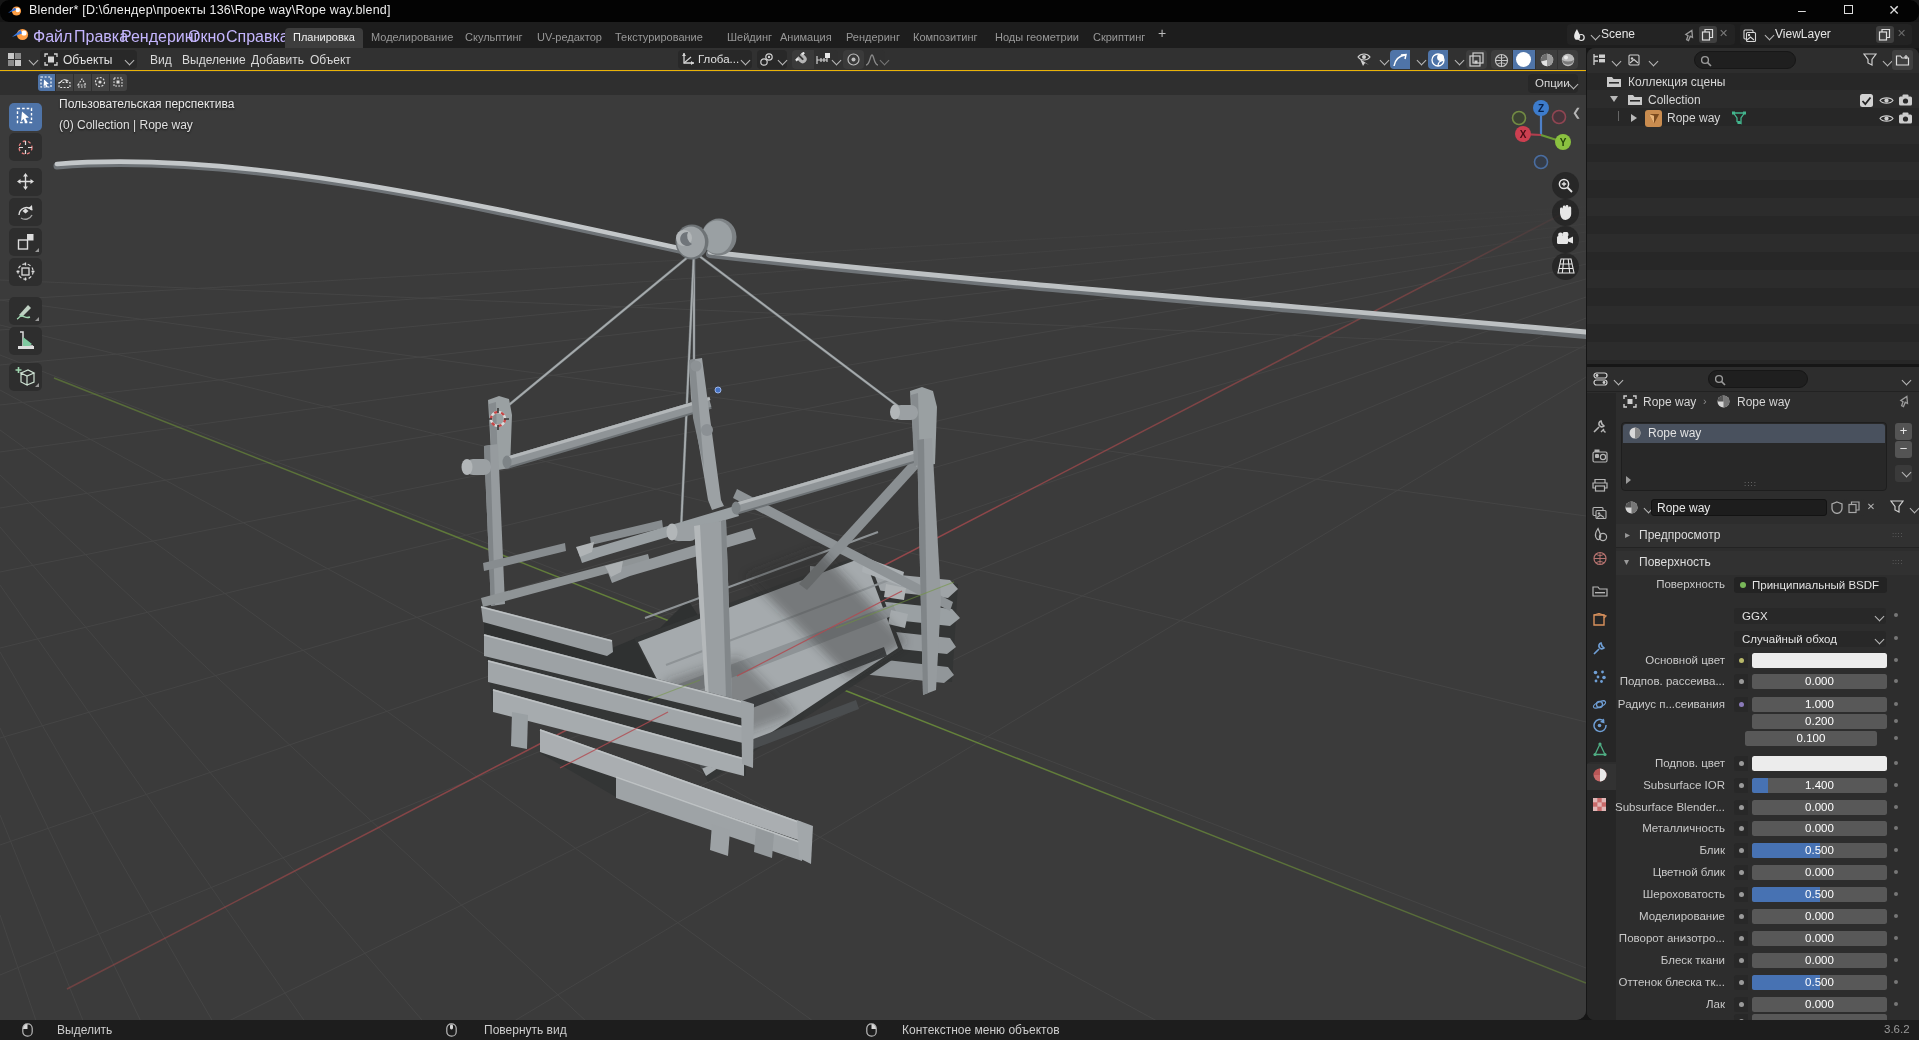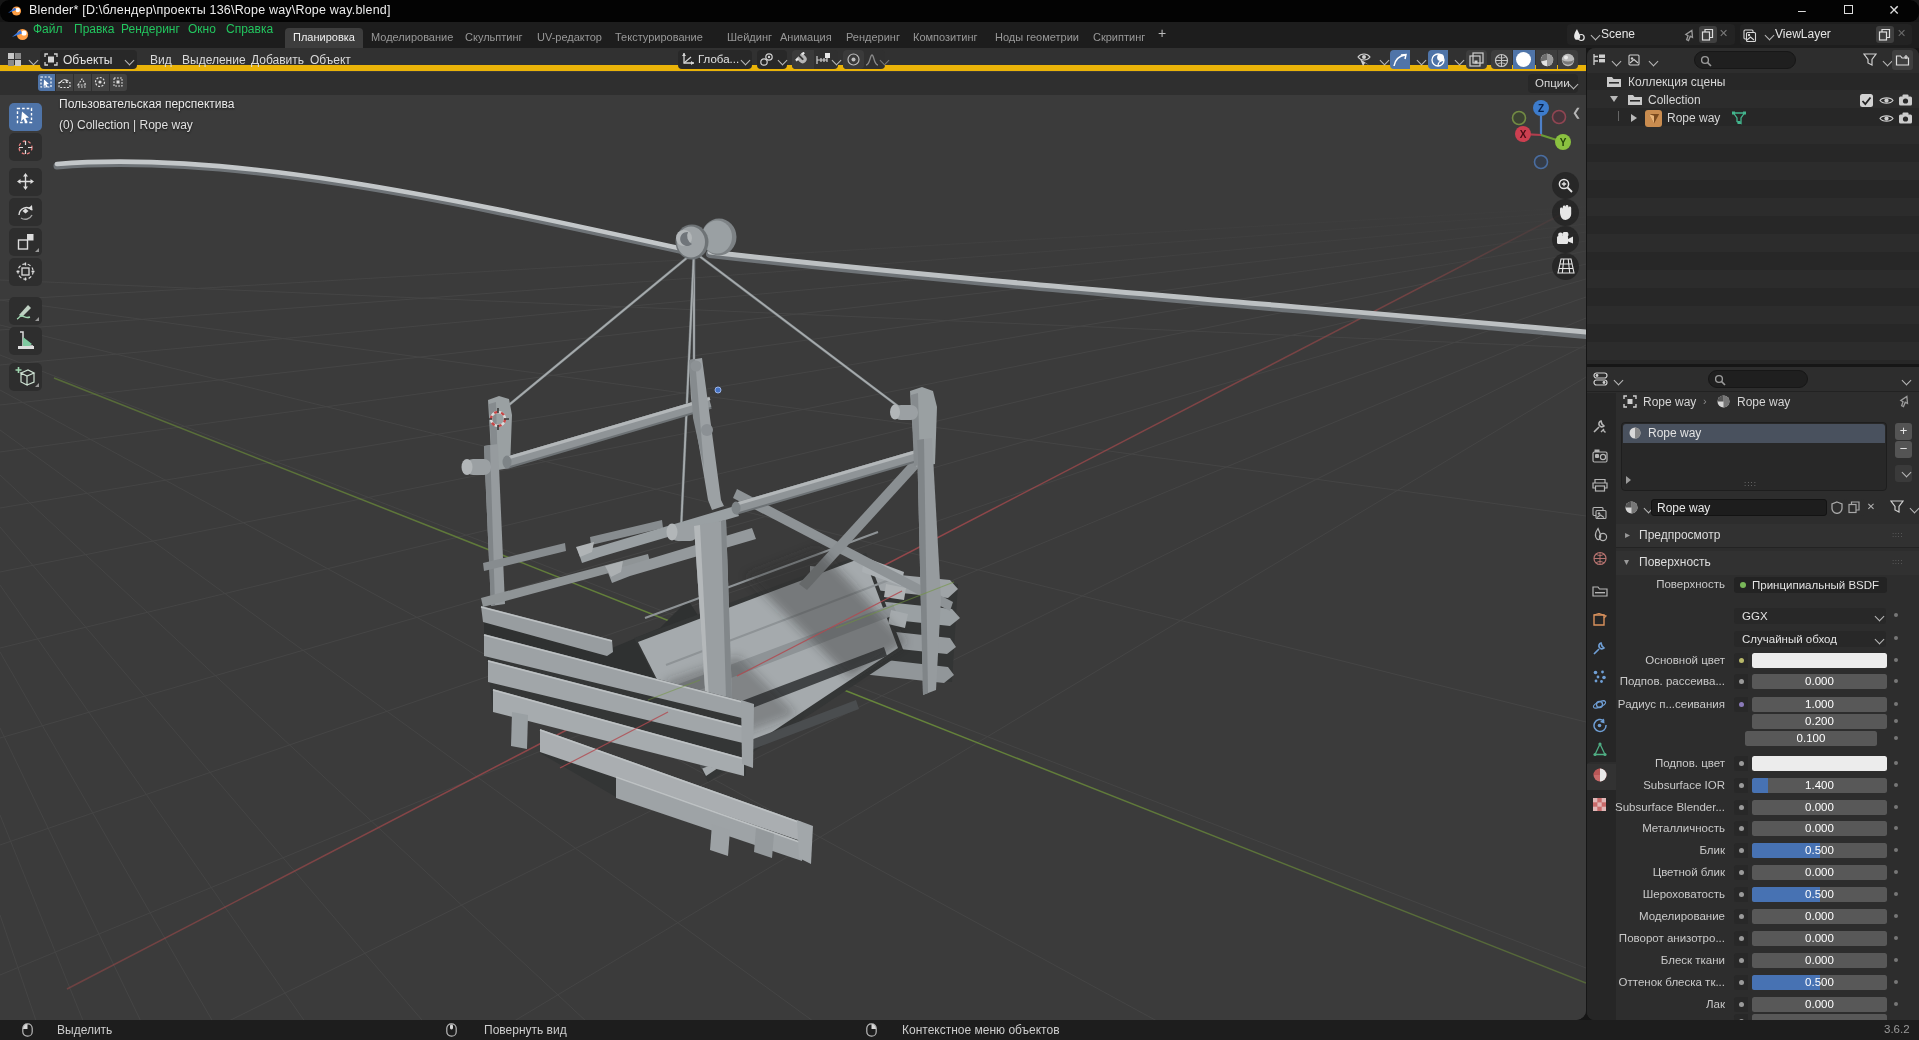--- a/index.html
+++ b/index.html
@@ -1,25 +1,25 @@
 <!DOCTYPE html>
 <html><head><meta charset="utf-8">
 <style>
 html,body{margin:0;padding:0;background:#161616;width:1919px;height:1040px;overflow:hidden;}
 *{box-sizing:border-box;font-family:"Liberation Sans",sans-serif;}
 .abs{position:absolute;}
 #titlebar{position:absolute;left:0;top:0;width:1919px;height:22px;background:#030303;color:#e8e8e8;border-radius:9px;}
 #titlebar .ttl{position:absolute;left:29px;top:3px;font-size:12.5px;letter-spacing:.2px;color:#ececec;}
 .winbtn{position:absolute;top:0;width:46px;height:22px;color:#dcdcdc;text-align:center;line-height:20px;font-size:13px;}
 #topbar{position:absolute;left:0;top:22px;width:1919px;height:26px;background:#1d1d1d;}
-.menu{position:absolute;top:0;font-size:12px;color:#22c55e;}
+.menu{position:absolute;top:6px;font-size:16px;color:#c4b5fd;}
 .tab{position:absolute;top:6px;height:20px;font-size:11px;color:#989898;padding:3px 8px 0 8px;border-radius:4px 4px 0 0;}
 .tab.on{background:#3d3d3d;color:#f0f0f0;}
 #vp{position:absolute;left:0;top:48px;width:1586px;height:972px;background:#3b3b3b;border-radius:0 0 10px 0;overflow:hidden;}
-#vphead{position:absolute;left:0;top:0;width:1586px;height:23px;background:#313131;border-bottom:6px solid #eab308;text-decoration:underline;}
+#vphead{position:absolute;left:0;top:0;width:1586px;height:23px;background:#313131;border-bottom:1px solid #eab308;text-decoration:underline;}
 #toolset{position:absolute;left:0;top:24px;width:1586px;height:23px;background:#2f2f2f;}
 .hmenu{position:absolute;top:4.5px;font-size:12px;color:#dadada;}
 .dd{position:absolute;background:#282828;border-radius:4px;color:#e2e2e2;font-size:12px;}
 .chev{display:inline-block;width:7px;height:7px;border-right:1.4px solid #b9b9b9;border-bottom:1.4px solid #b9b9b9;transform:rotate(45deg);margin-left:4px;margin-bottom:2px;}
 #outliner{position:absolute;left:1587px;top:48px;width:332px;height:316px;background:#272727;border-radius:8px 8px 0 0;overflow:hidden;}
 #olhead{position:absolute;left:0;top:0;width:332px;height:25px;background:#2d2d2d;}
 #props{position:absolute;left:1587px;top:367px;width:332px;height:653px;background:#2d2d2d;overflow:hidden;border-radius:0 0 0 8px;}
 #phead{position:absolute;left:0;top:0;width:332px;height:25px;background:#2d2d2d;border-bottom:1px solid #222;}
 #ptabs{position:absolute;left:0;top:26px;width:29px;height:627px;background:#262626;}
 #statusbar{position:absolute;left:0;top:1020px;width:1919px;height:20px;background:#1d1d1d;color:#c0c0c0;font-size:12px;}

